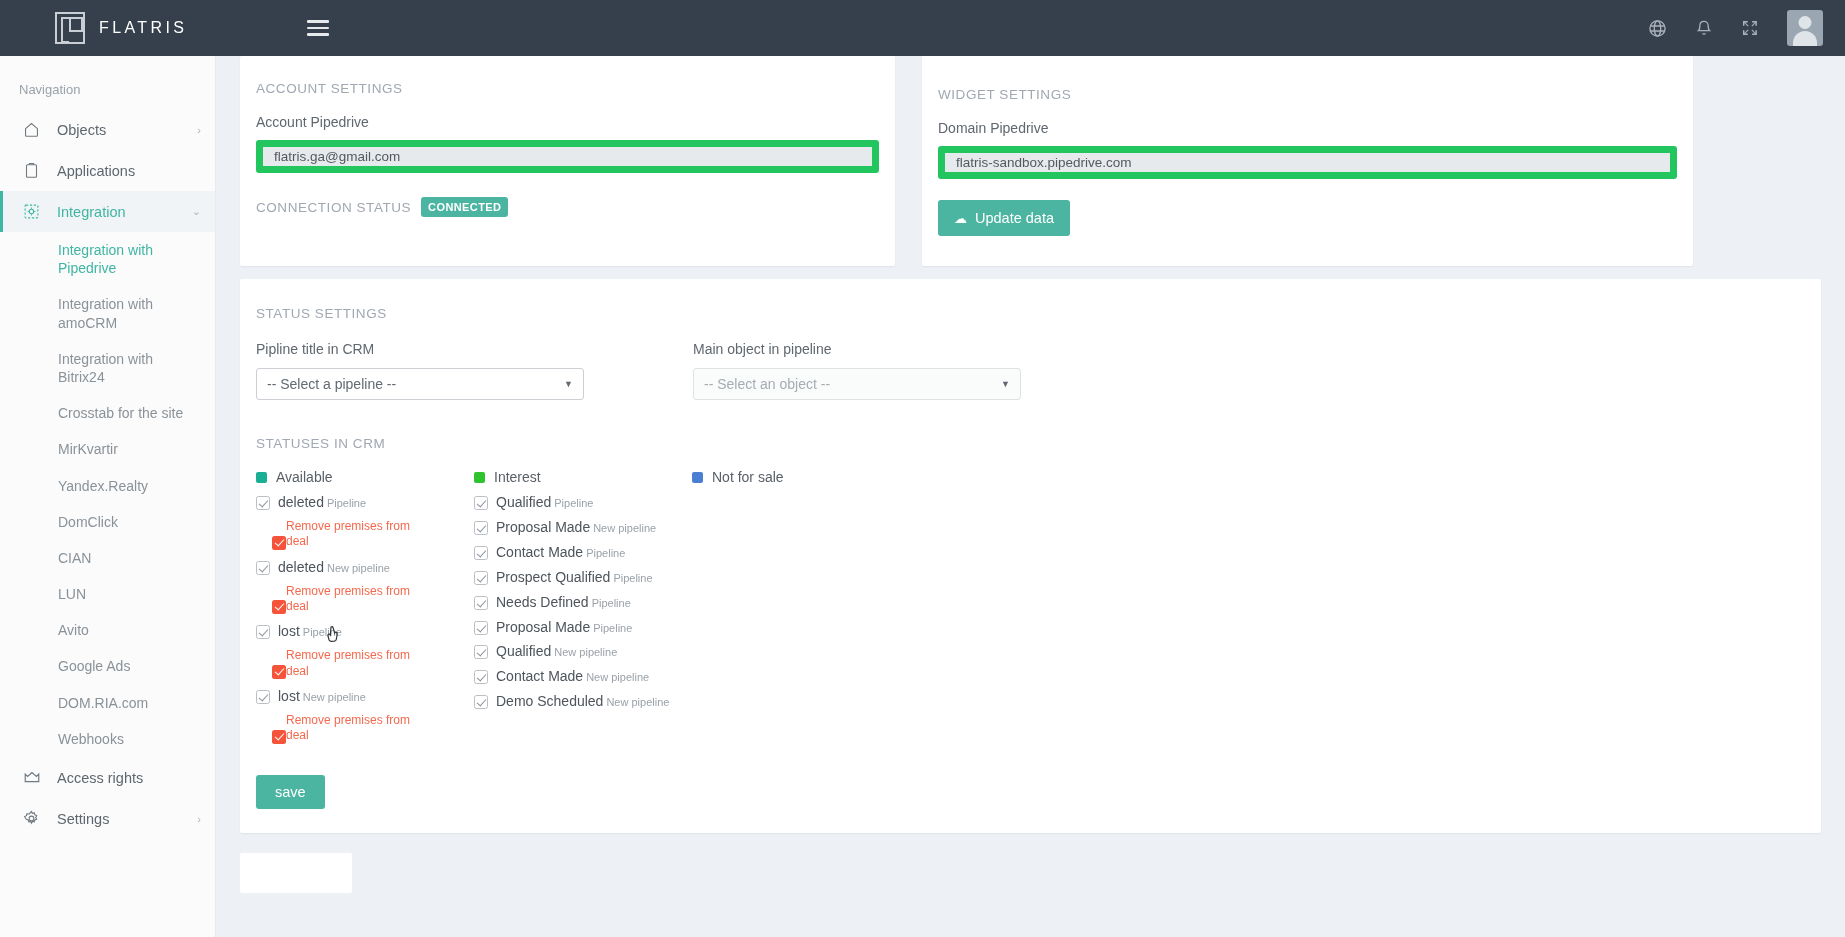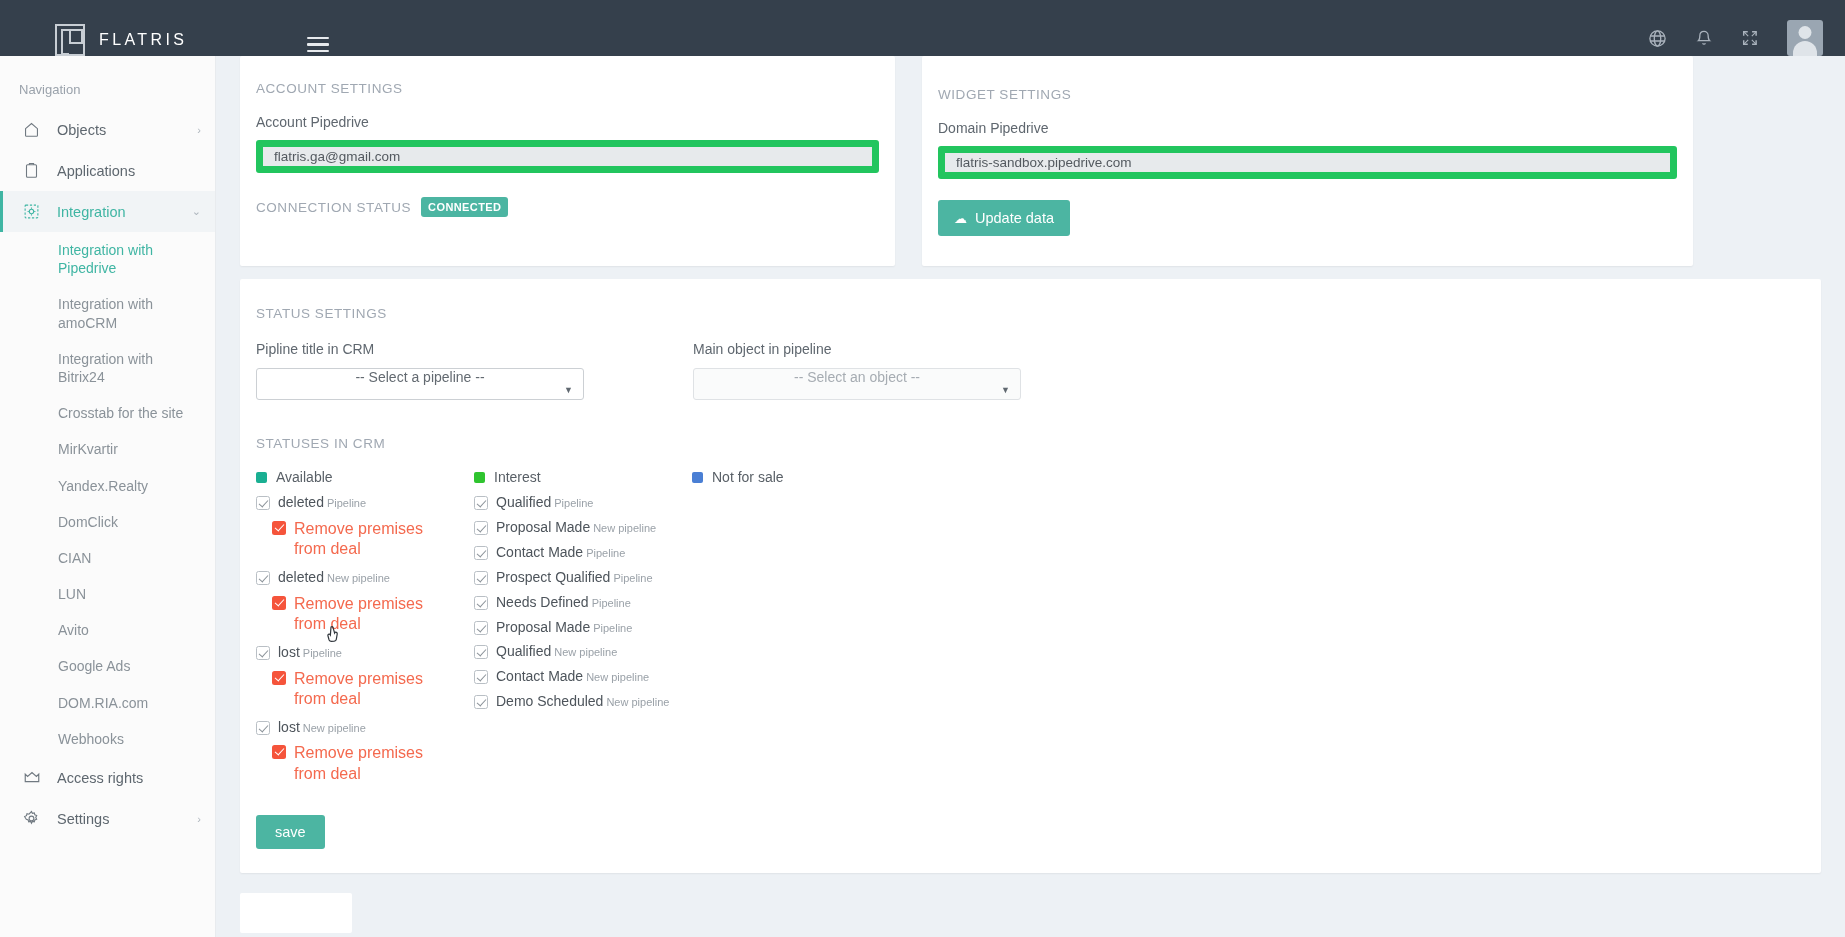--- a/index.html
+++ b/index.html
@@ -6,21 +6,21 @@
   html, body {
     width: 1845px; height: 937px;
     font-family: "Liberation Sans", sans-serif;
     background: #edf1f5;
     overflow: hidden;
   }
 
   
   .topbar {
     position: absolute; top: 0; left: 0; right: 0; height: 56px;
-    background: #35404c; display: flex; align-items: flex-end;
+    background: #35404c; display: flex; align-items: center;
   }
   .brand { display: flex; align-items: center; margin-left: 55px; gap: 14px; }
   .brand-mark {
     width: 30px; height: 32px; border: 2px solid #c8ced4;
     position: relative; display: block;
   }
   .brand-mark::before {
     content: ""; position: absolute; left: 4px; top: 3px;
     width: 6px; height: 22px; border: 2px solid #c8ced4; border-right: none;
   }
@@ -121,21 +121,21 @@
   }
   .cloud-ic { font-size: 13px; }
 
   .selects { display: flex; margin-top: 20px; }
   .sel-col { width: 437px; }
   .sel-label { font-size: 14px; color: #5f676f; }
   .select {
     margin-top: 11px; width: 328px; height: 32px;
     border: 1px solid #ccd0d4; border-radius: 3px; background: #fff;
     display: flex; align-items: center; padding: 0 10px;
-    font-size: 14px; color: #636a71; cursor: pointer; flex-direction: column;
+    font-size: 14px; color: #636a71; cursor: pointer;
   }
   .select.muted { background: #fafbfb; color: #a6acb2; border-color: #dfe2e5; }
   .caret { margin-left: auto; font-size: 9px; color: #606870; }
 
   .statuses-title { margin-top: 36px; }
   .cols { display: flex; margin-top: 18px; }
   .col { width: 218px; }
   .col-hdr {
     display: flex; align-items: center; gap: 9px; font-size: 14px; color: #585f66;
     margin-bottom: 9px;
@@ -151,22 +151,22 @@
     background: #fff; flex: none; position: relative; margin-top: 2px; cursor: pointer;
   }
   .cb::after {
     content: ""; position: absolute; left: 4px; top: 1px;
     width: 4px; height: 8px; border: solid #8b9299; border-width: 0 1.6px 1.6px 0;
     transform: rotate(42deg);
   }
   .cb-label .pipe { font-size: 11px; color: #9aa1a8; margin-left: 3px; }
 
   .sub-row {
-    display: flex; align-items: flex-start; gap: 8px;
-    margin: 3px 0 9px 16px; font-size: 16px; color: #f4694e; line-height: 1.28;
+    display: flex; align-items: flex-end; gap: 0;
+    margin: 3px 0 9px 16px; font-size: 12px; color: #f4694e; line-height: 1.28;
     max-width: 152px;
   }
   .cb-red {
     width: 14px; height: 14px; border-radius: 2.5px; background: #f5543b;
     flex: none; position: relative; margin-top: 2px; cursor: pointer;
   }
   .cb-red::after {
     content: ""; position: absolute; left: 4.5px; top: 1px;
     width: 4px; height: 8px; border: solid #fff; border-width: 0 1.8px 1.8px 0;
     transform: rotate(42deg);

